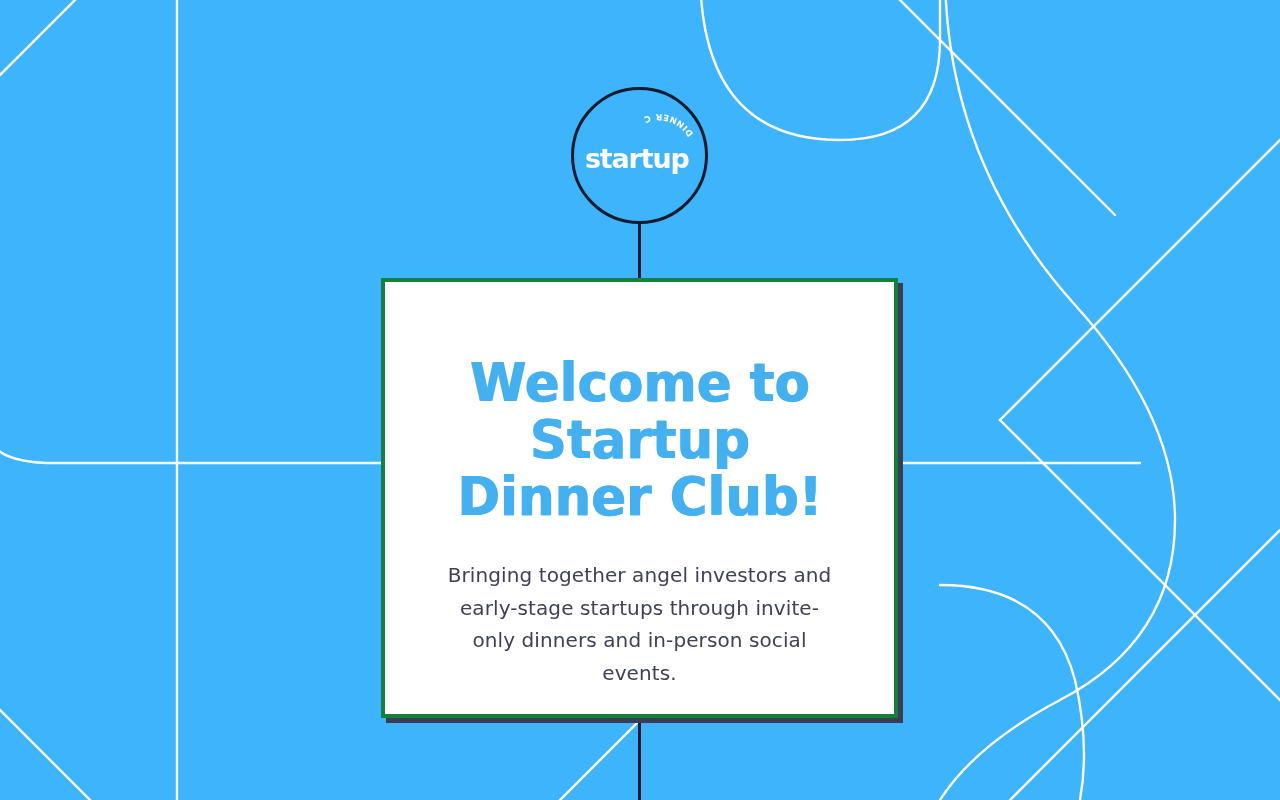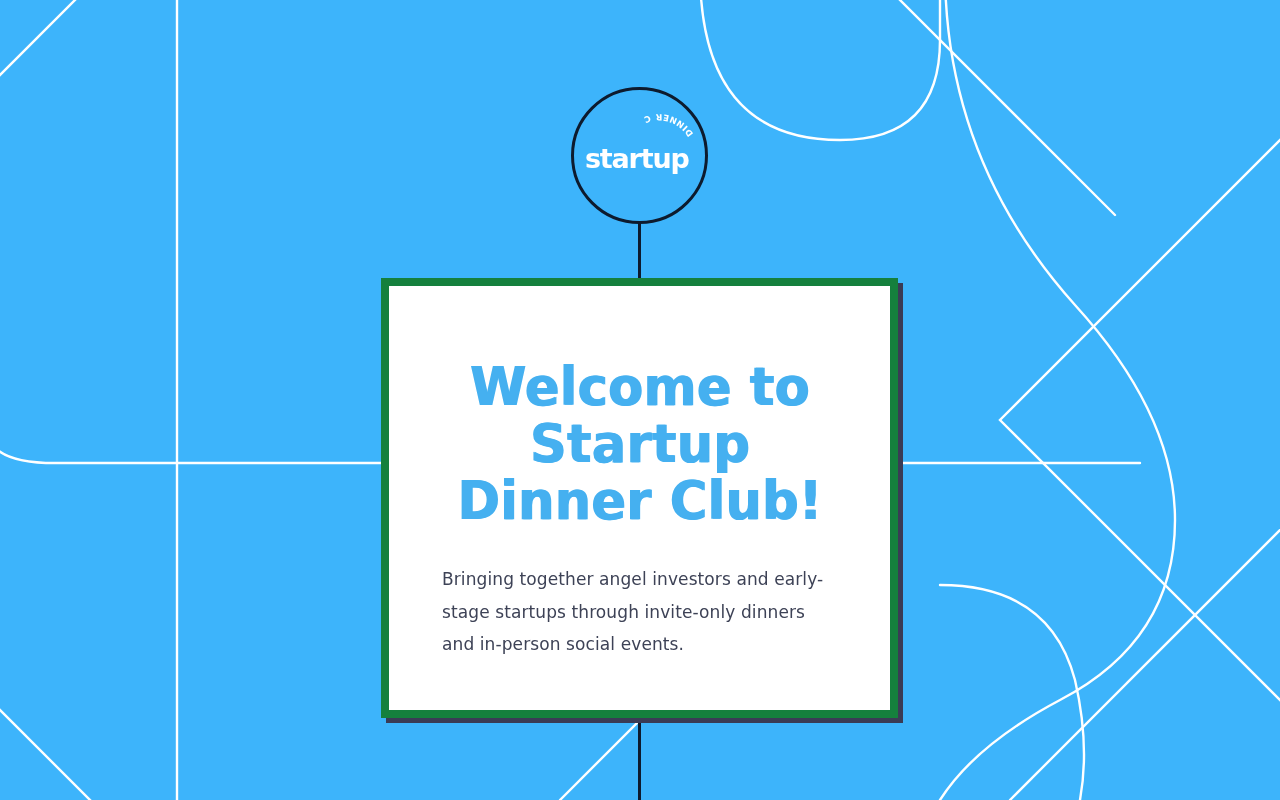--- a/index.html
+++ b/index.html
@@ -65,21 +65,21 @@
   }
 
   
   #welcome-card {
     position:absolute;
     left:381px;
     top:278px;
     width:517px;
     height:440px;
     background:#ffffff;
-    border:8px solid #15803d;
+    border:4px solid #15803d;
     box-shadow:5px 5px 0 0 #3a3b55;
     z-index:4;
     display:flex;
     flex-direction:column;
     align-items:center;
     justify-content:flex-start;
     padding:72px 44px 0 44px;
   }
 
   #welcome-heading {
@@ -90,24 +90,24 @@
     letter-spacing:0.5px;
     color:#45b0f0;
     text-align:center;
     transform:scaleX(0.94);
     text-shadow:1.5px 0 0 #45b0f0;
   }
 
   #welcome-subtext {
     margin-top:34px;
     font-family:"DejaVu Sans", sans-serif;
-    font-size:17px;
+    font-size:20px;
     line-height:32.5px;
     color:#3d4256;
-    text-align:left;
+    text-align:center;
     max-width:395px;
     letter-spacing:0.1px;
   }
 </style>
 </head>
 <body>
 
 <svg id="bg-pattern" viewBox="0 0 1280 800" preserveAspectRatio="none">
   <g fill="none" stroke="#ffffff" stroke-width="2.4" stroke-linecap="round">
 

